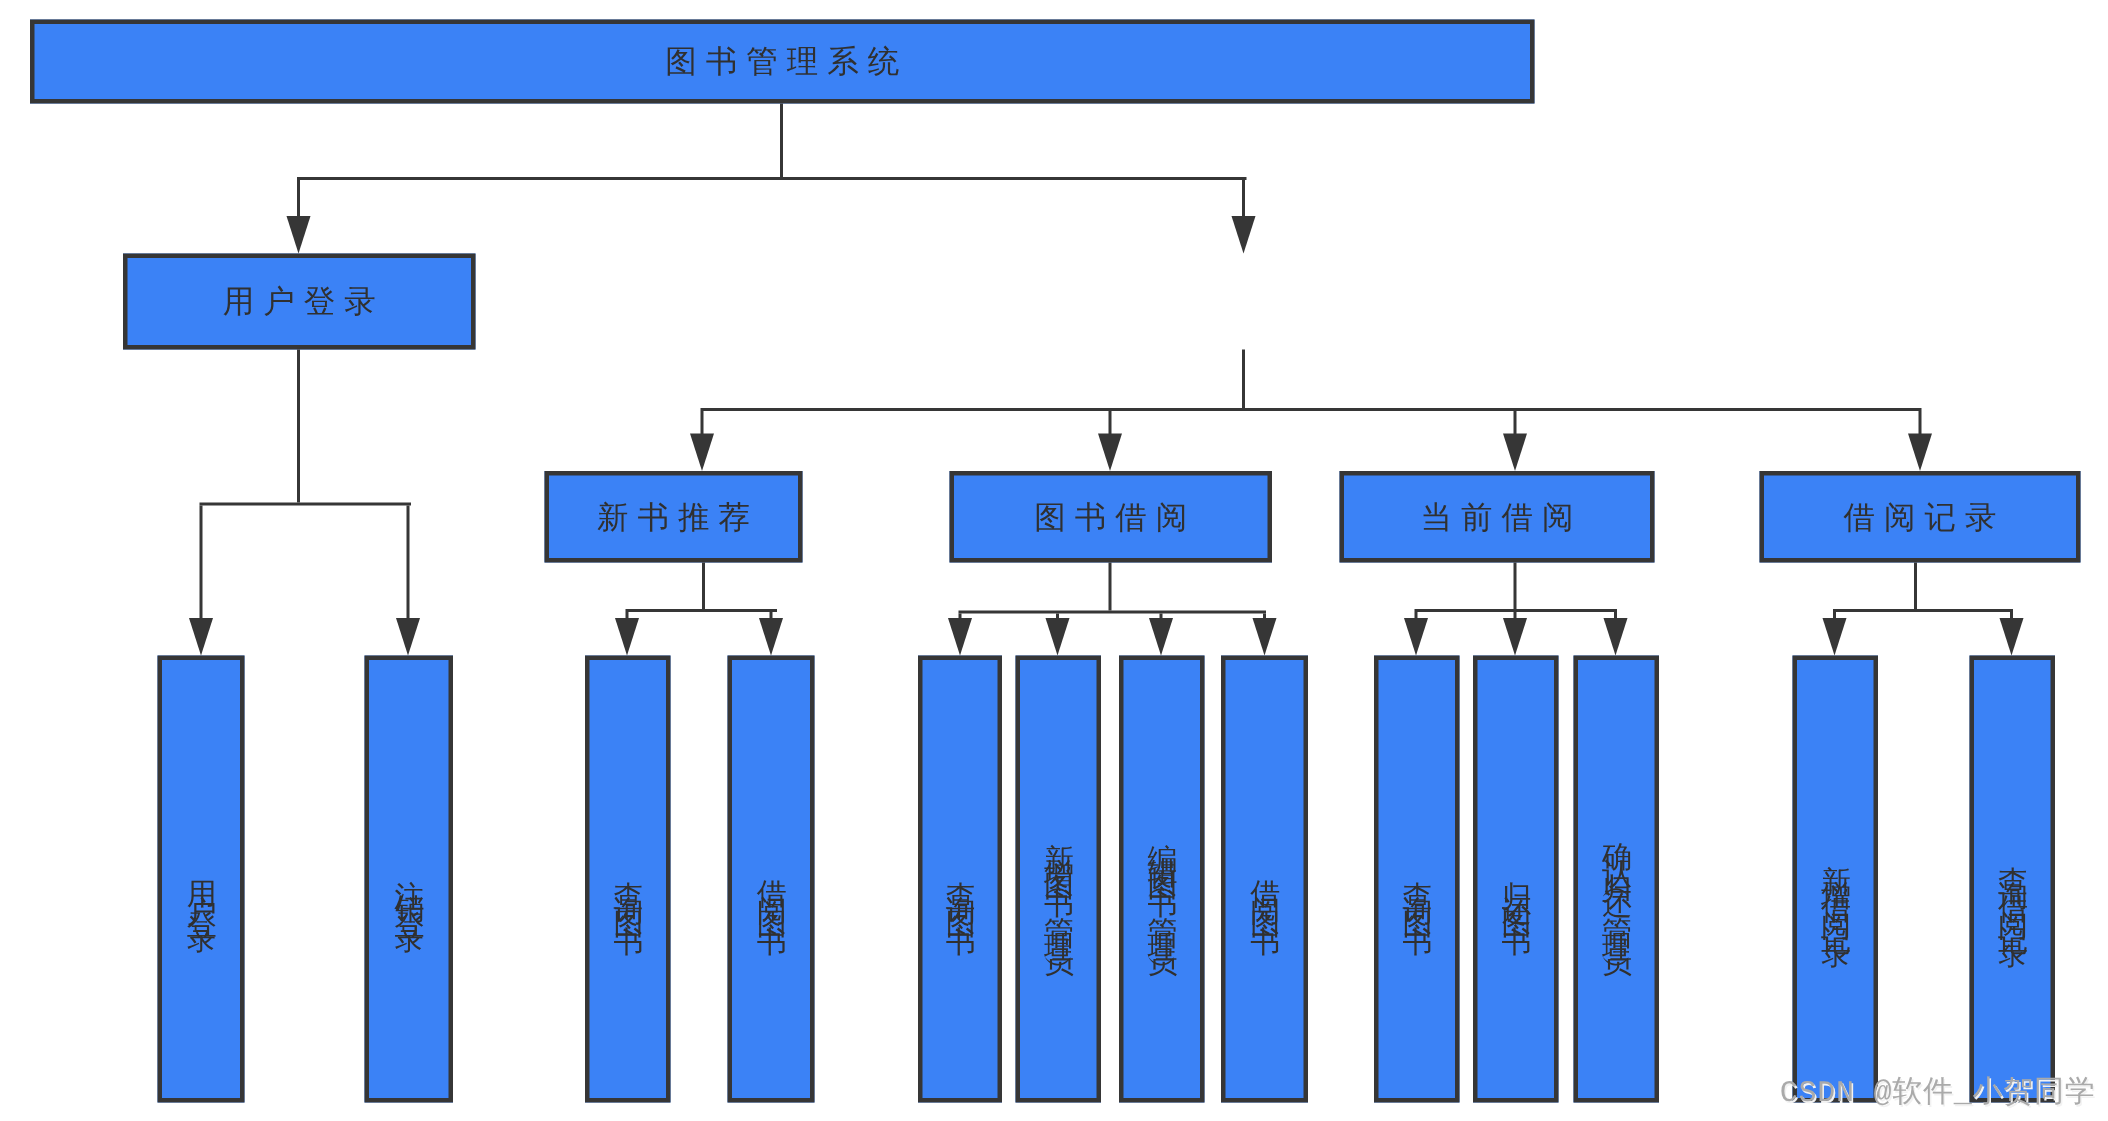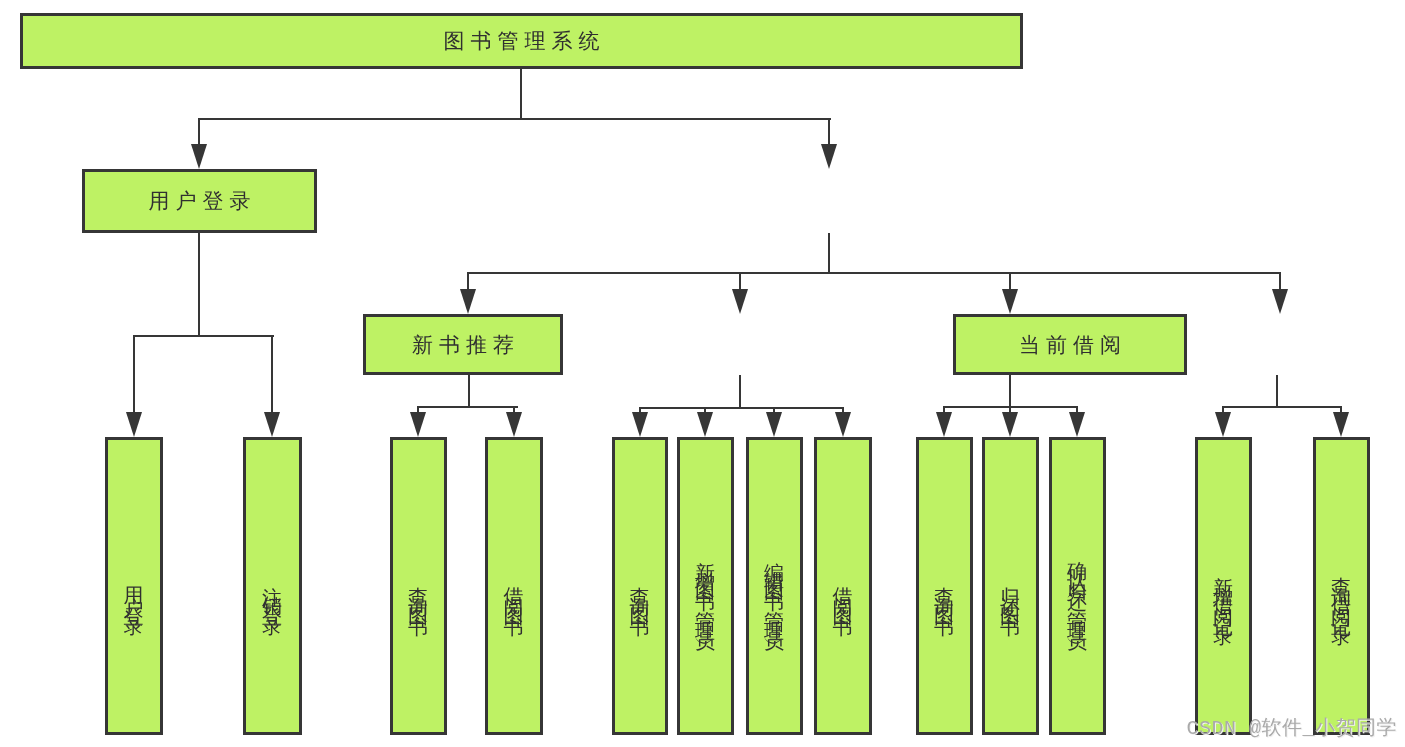--- a/index.html
+++ b/index.html
@@ -7,21 +7,21 @@
     position: relative;
     width: 1405px;
     height: 747px;
     background: #ffffff;
     font-family: "Liberation Sans", "DejaVu Sans", sans-serif;
     overflow: hidden;
   }
   .box {
     position: absolute;
     box-sizing: border-box;
-    background: #bef264;
+    background: #3b82f6;
     border: 3px solid #363636;
     display: flex;
     align-items: center;
     justify-content: center;
     color: #303030;
   }
   .hlabel {
     font-size: 21px;
     letter-spacing: 6px;
     margin-right: -6px;
@@ -76,25 +76,31 @@
 <div class="stage">
 
   <div class="box" style="left:20px; top:13px; width:1003px; height:56px;">
     <span class="hlabel">图书管理系统</span>
   </div>
 
   <div class="box" style="left:82px; top:169px; width:235px; height:64px;">
     <span class="hlabel">用户登录</span>
   </div>
 
-  <div class="box" style="left:363px; top:314px; width:200px; height:61px;">
+  <div class="box" style="left:363px; top:314px; width:172px; height:61px;">
     <span class="hlabel">新书推荐</span>
   </div>
-  <div class="box" style="left:953px; top:314px; width:234px; height:61px;justify-content:center;">
+  <div class="box" style="left:633px; top:314px; width:215px; height:61px;">
+    <span class="hlabel">图书借阅</span>
+  </div>
+  <div class="box" style="left:893px; top:314px; width:210px; height:61px;justify-content:center;">
     <span class="hlabel">当前借阅</span>
+  </div>
+  <div class="box" style="left:1173px; top:314px; width:214px; height:61px;">
+    <span class="hlabel">借阅记录</span>
   </div>
 
   <div class="box leaf" style="left:105px; width:58px;">
     <span class="vlabel">用户登录</span>
   </div>
   <div class="box leaf" style="left:243px; width:59px;">
     <span class="vlabel">注销登录</span>
   </div>
   <div class="box leaf" style="left:390px; width:57px;">
     <span class="vlabel">查询图书</span>

